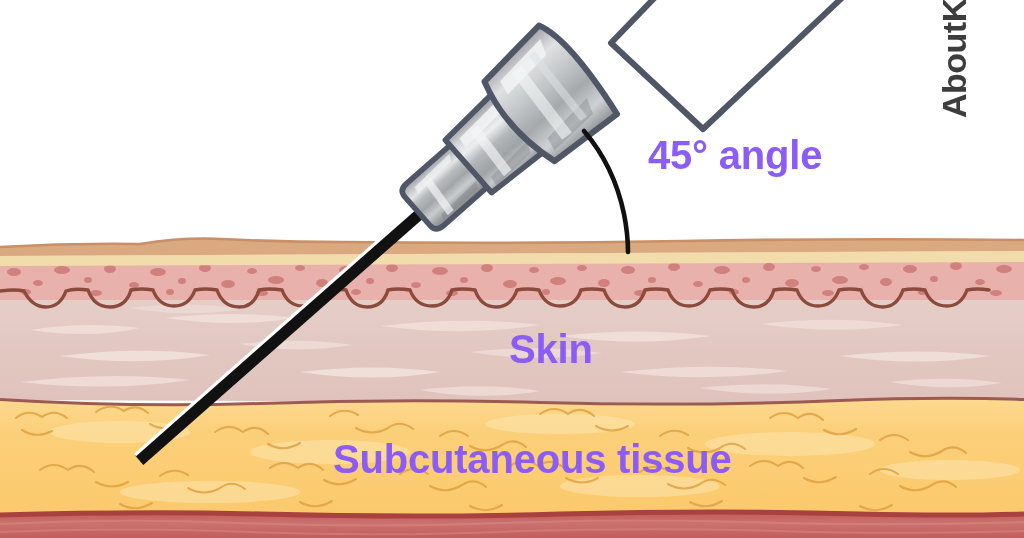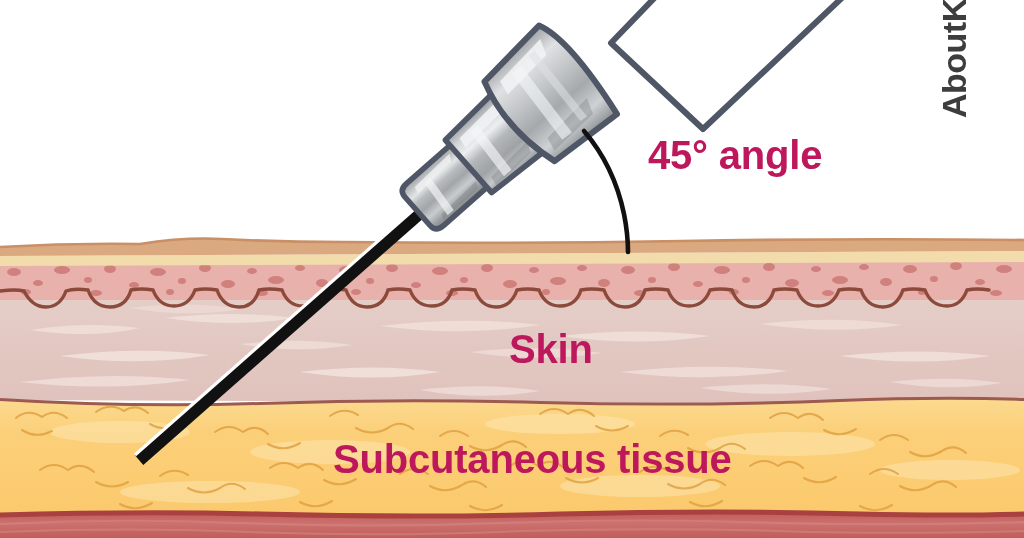--- a/index.html
+++ b/index.html
@@ -10,21 +10,21 @@
     font-family:"Liberation Sans", sans-serif;
   }
   #stage {
     position:relative; width:1024px; height:538px;
     background:#ffffff; overflow:hidden;
   }
   #art { position:absolute; left:0; top:0; width:1024px; height:538px; }
 
   .lbl {
     position:absolute;
-    color:#be185d;
+    color:#8b5cf6;
     font-family:"Liberation Sans", sans-serif;
     font-weight:700;
     white-space:nowrap;
     letter-spacing:-0.2px;
     -webkit-font-smoothing:antialiased;
   }
   #label-angle { left:648px; top:133px; font-size:40px; }
   #label-skin  { left:509px; top:327px; font-size:40px; }
   #label-subq  { left:333px; top:437px; font-size:40px; }
 

